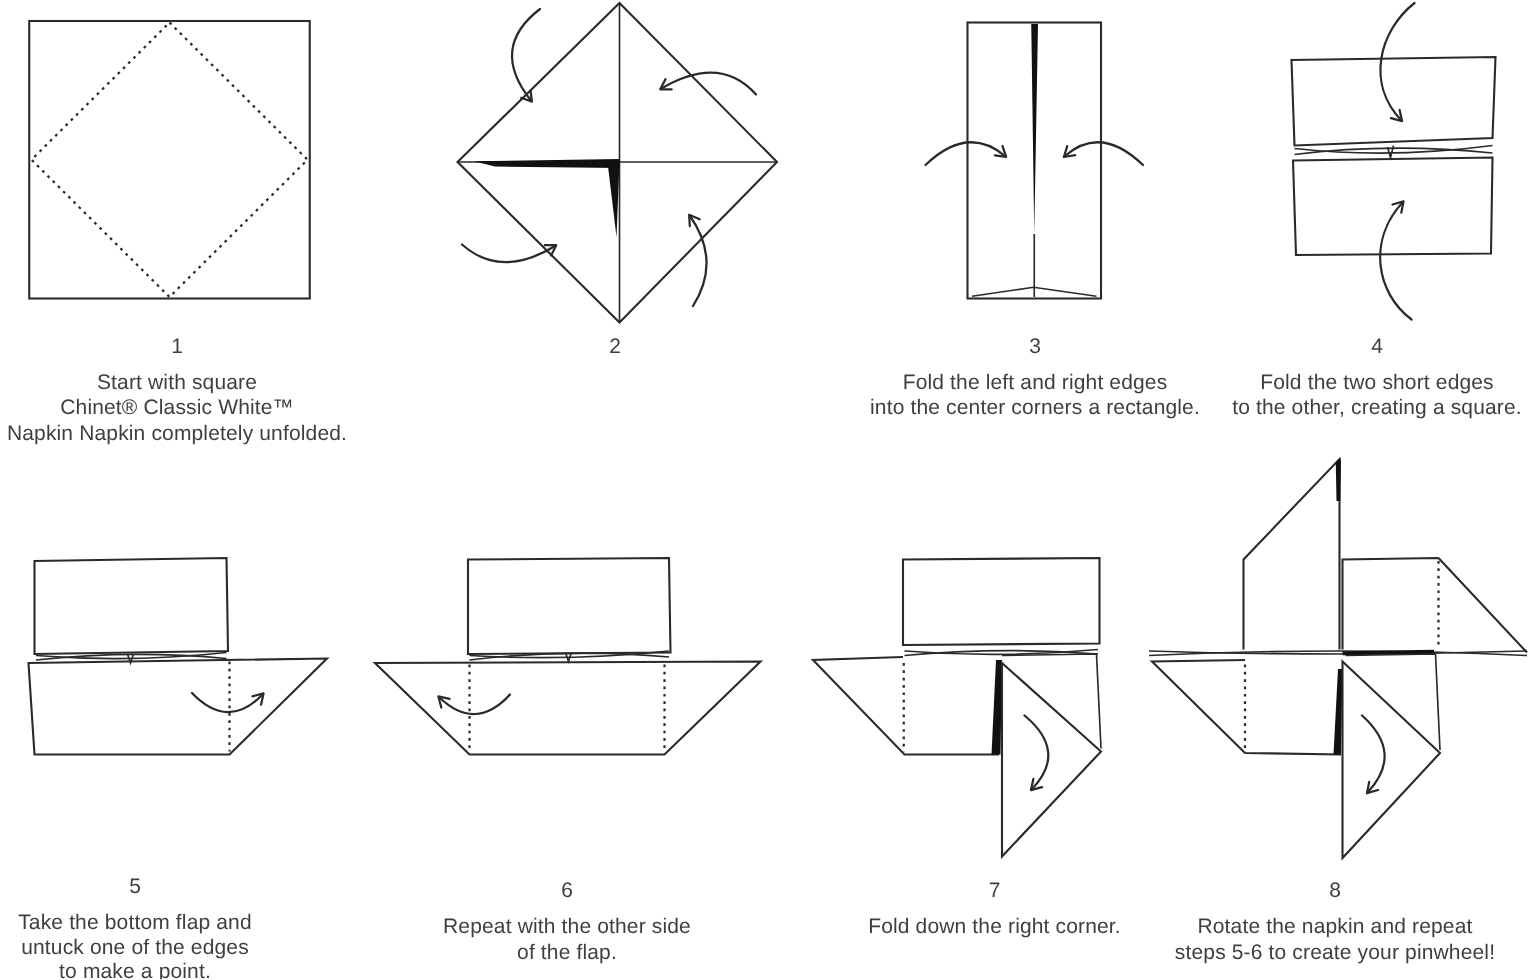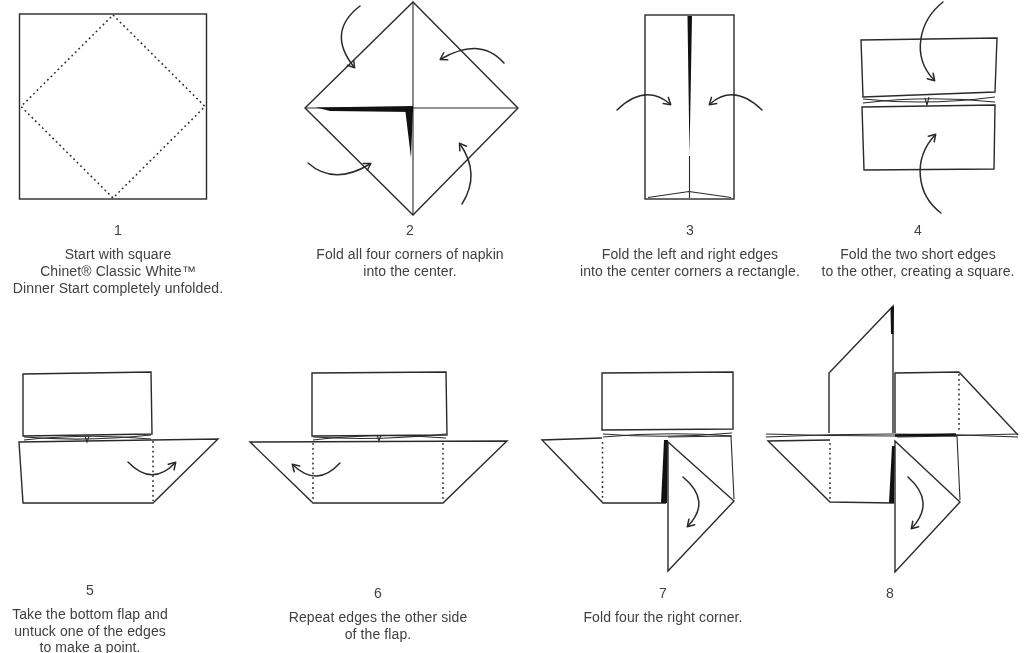--- a/index.html
+++ b/index.html
@@ -127,49 +127,49 @@
     <polygon class="wedge" points="892,446 895,446 894,503 889,503"></polygon>
     <path class="ln" d="M895,441 L960,502 L895,572 Z"></path>
     <path class="thin" d="M897,437 L957,436 L960,500"></path>
     <path class="arr" d="M908,477 Q936,502 912,528"></path>
   </svg>
 
   <div class="cap c1">
     <div class="num">1</div>
     <div class="txt">Start with square
 Chinet® Classic White™
-Dinner Start completely unfolded.</div>
+Napkin Napkin completely unfolded.</div>
   </div>
   <div class="cap c2">
     <div class="num">2</div>
-    <div class="txt">Fold all four corners of napkin
-into the center.</div>
   </div>
   <div class="cap c3">
     <div class="num">3</div>
     <div class="txt">Fold the left and right edges
 into the center corners a rectangle.</div>
   </div>
   <div class="cap c4">
     <div class="num">4</div>
     <div class="txt">Fold the two short edges
 to the other, creating a square.</div>
   </div>
   <div class="cap c5">
     <div class="num">5</div>
     <div class="txt">Take the bottom flap and
 untuck one of the edges
 to make a point.</div>
   </div>
   <div class="cap c6">
     <div class="num">6</div>
-    <div class="txt">Repeat edges the other side
+    <div class="txt">Repeat with the other side
 of the flap.</div>
   </div>
   <div class="cap c7">
     <div class="num">7</div>
-    <div class="txt">Fold four the right corner.</div>
+    <div class="txt">Fold down the right corner.</div>
   </div>
   <div class="cap c8">
     <div class="num">8</div>
+    <div class="txt">Rotate the napkin and repeat
+steps 5-6 to create your pinwheel!</div>
   </div>
 
 </div>
 
 </body></html>

